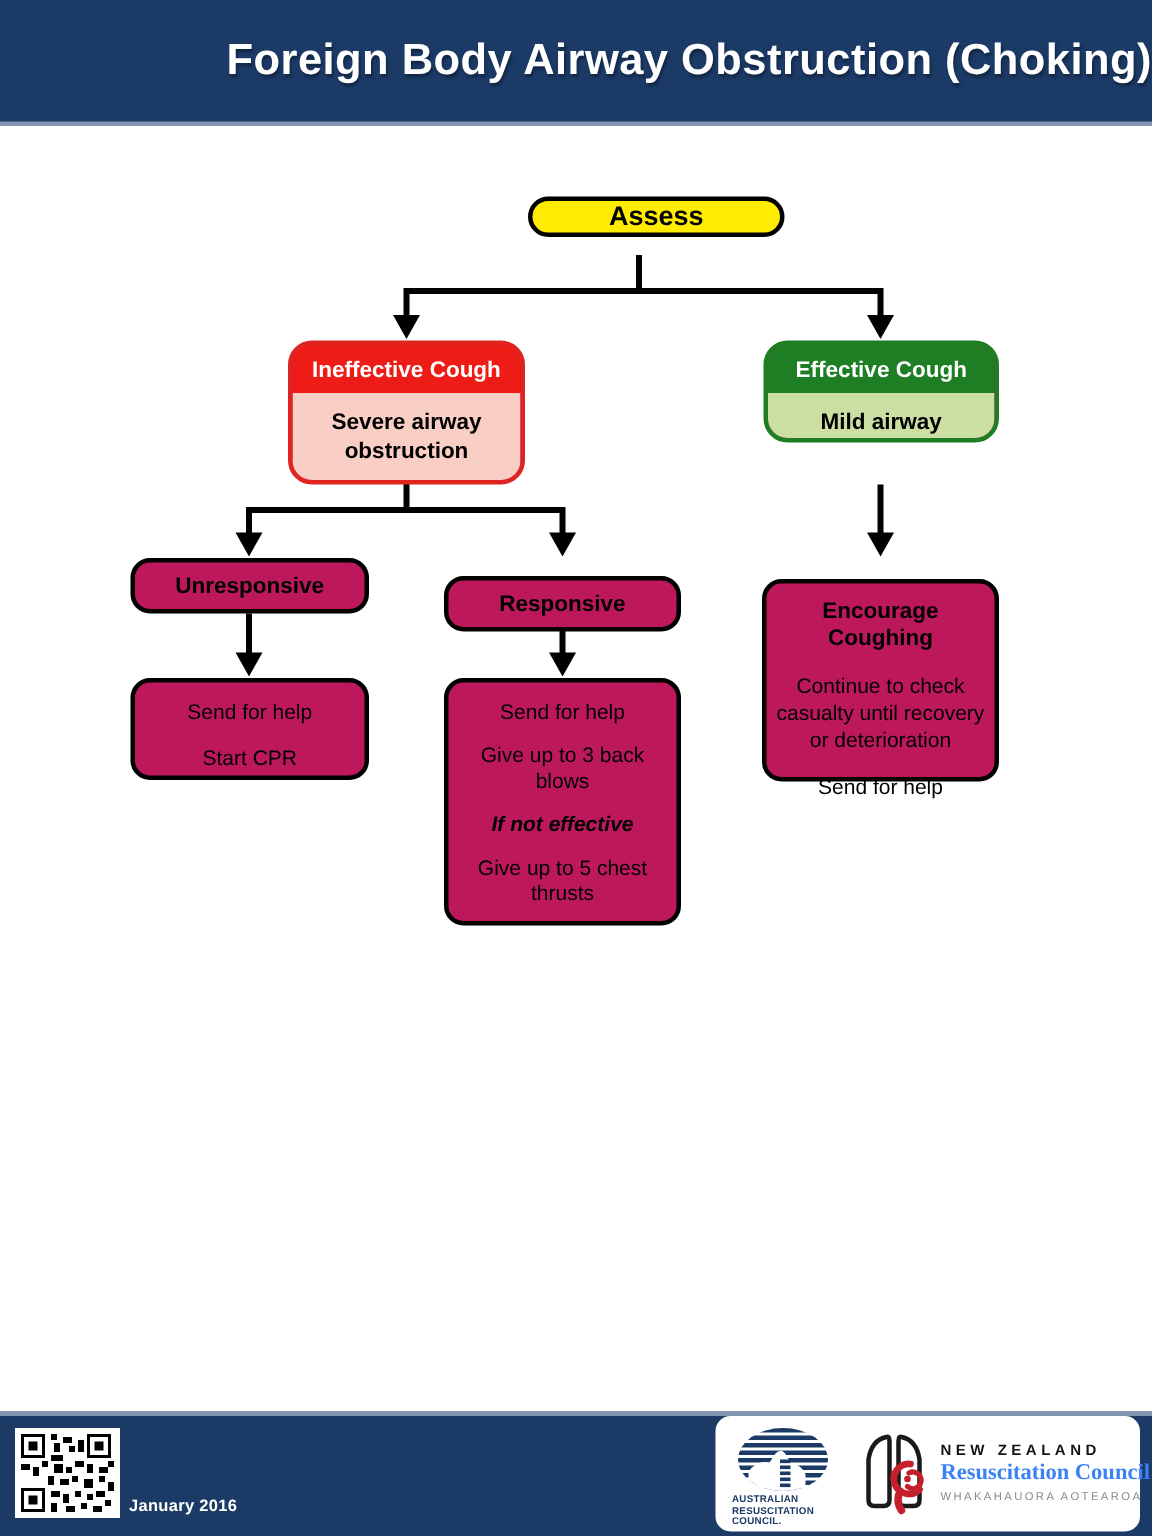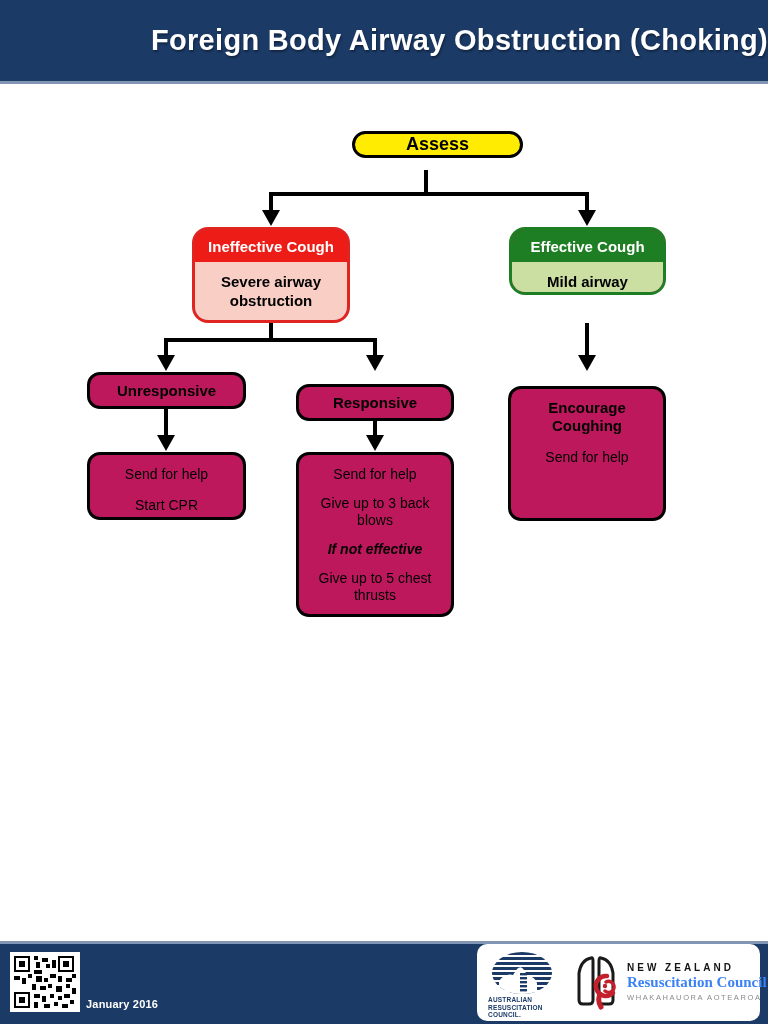--- a/index.html
+++ b/index.html
@@ -126,20 +126,21 @@
 
 <div class="node" id="responsive-actions">
   <p>Send for help</p>
   <p>Give up to 3 back blows</p>
   <p class="em-line">If not effective</p>
   <p>Give up to 5 chest thrusts</p>
 </div>
 
 <div class="node" id="encourage">
   <div class="enc-header">Encourage Coughing</div>
+  <p>Continue to check casualty until recovery or deterioration</p>
   <p>Send for help</p>
 </div>
 
 <div class="footerbar"></div>
 
 <svg class="qr" width="70" height="60" viewBox="0 0 35 30">
   <rect x="0" y="0" width="35" height="30" fill="#fff"></rect>
 
   <g fill="#000">
     <rect x="2" y="2" width="8" height="8"></rect>

